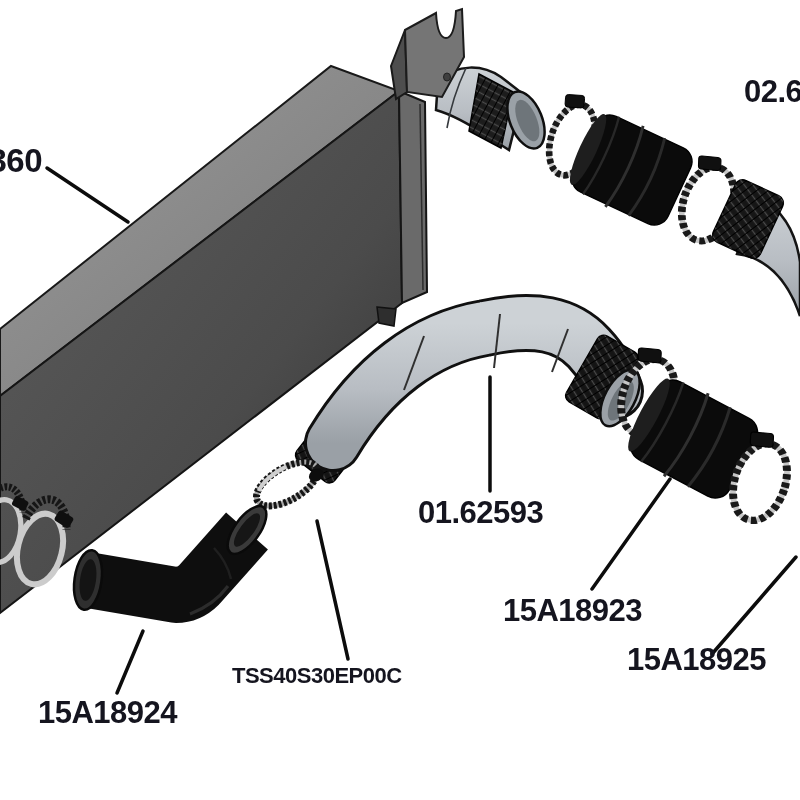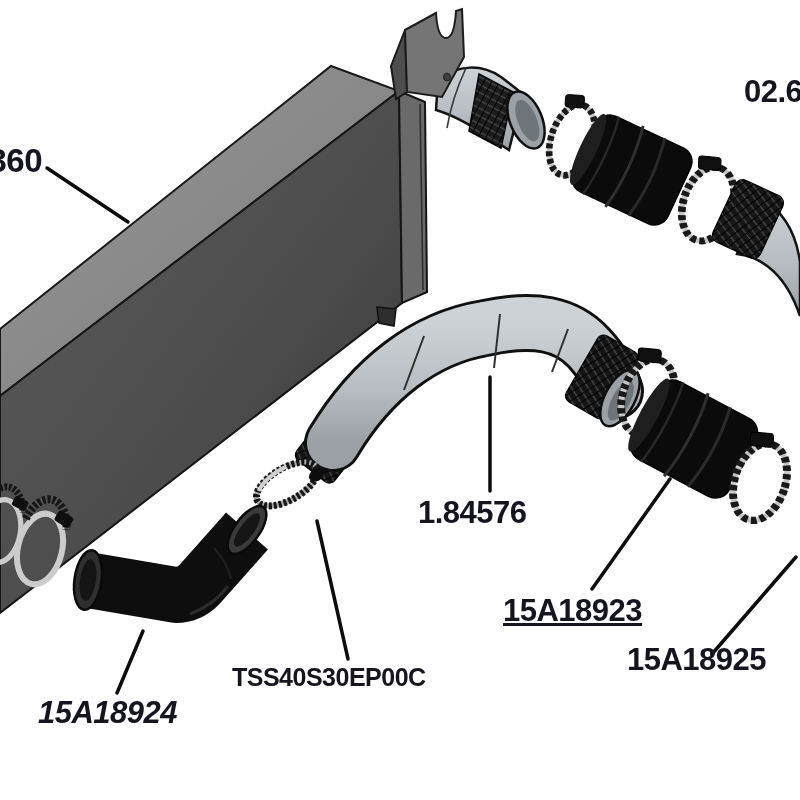--- a/index.html
+++ b/index.html
@@ -4,24 +4,24 @@
 <style>
   html,body{margin:0;padding:0;}
   body{width:800px;height:800px;overflow:hidden;background:#ffffff;position:relative;
        font-family:"Liberation Sans",sans-serif;}
   #scene{position:absolute;left:0;top:0;width:800px;height:800px;}
   .lbl{position:absolute;font-weight:bold;font-size:31px;line-height:1;
        color:#15151f;white-space:nowrap;letter-spacing:-0.5px;}
   #lbl-360{left:-14px;top:144px;width:56px;text-align:right;font-size:33px;}
   #lbl-026{left:744px;top:76px;}
   #lbl-62593{left:418px;top:497px;}
-  #lbl-18923{left:503px;top:595px;text-decoration:underline;}
+  #lbl-18923{left:503px;top:595px;}
   #lbl-18925{left:627px;top:644px;}
-  #lbl-tss{left:232px;top:665px;font-size:25px;}
-  #lbl-18924{left:38px;top:697px;font-style:italic;}
+  #lbl-tss{left:232px;top:665px;font-size:22px;}
+  #lbl-18924{left:38px;top:697px;}
 </style>
 </head>
 <body>
 
 <svg id="scene" viewBox="0 0 800 800" xmlns="http://www.w3.org/2000/svg">
   <defs>
     <linearGradient id="gFront" x1="0" y1="0" x2="1" y2="1">
       <stop offset="0" stop-color="#5d5d5d"></stop>
         <stop offset="0.6" stop-color="#4b4b4b"></stop>
       <stop offset="1" stop-color="#313131"></stop>
@@ -152,17 +152,17 @@
     <line x1="490" y1="377" x2="490" y2="491"></line>
     <line x1="592" y1="589" x2="670" y2="479"></line>
     <line x1="712" y1="654" x2="796" y2="557"></line>
     <line x1="348" y1="659" x2="317" y2="521"></line>
     <line x1="117" y1="693" x2="143" y2="631"></line>
   </g>
 </svg>
 
 <div class="lbl" id="lbl-360">360</div>
 <div class="lbl" id="lbl-026">02.6</div>
-<div class="lbl" id="lbl-62593">1.84576</div>
+<div class="lbl" id="lbl-62593">01.62593</div>
 <div class="lbl" id="lbl-18923">15A18923</div>
 <div class="lbl" id="lbl-18925">15A18925</div>
 <div class="lbl" id="lbl-tss">TSS40S30EP00C</div>
 <div class="lbl" id="lbl-18924">15A18924</div>
 
 </body></html>

